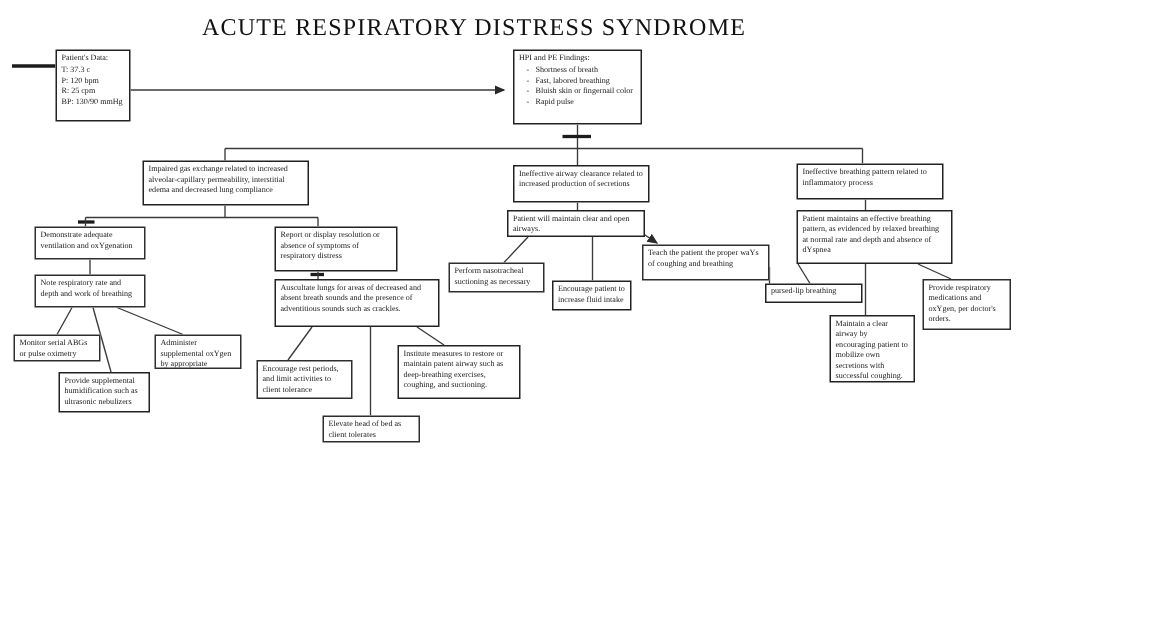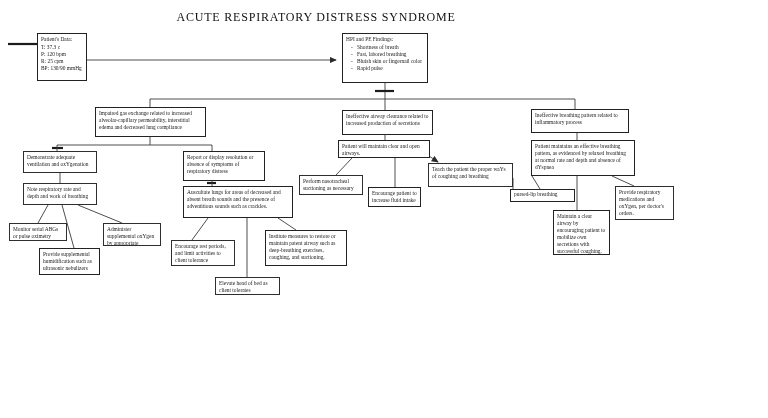--- a/index.html
+++ b/index.html
@@ -1,19 +1,19 @@
 <!DOCTYPE html>
 <html><head>
 <meta charset="utf-8">
 <style>
   html,body{margin:0;padding:0;background:#fff;}
   #canvas{position:relative;width:768px;height:418px;background:#fff;overflow:hidden;
           font-family:"Liberation Serif", serif;color:#1a1a1a;}
   #title{position:absolute;left:0;top:10px;width:632px;text-align:center;
-         font-size:12px;letter-spacing:0.8px;color:#111;}
+         font-size:16px;letter-spacing:0.8px;color:#111;}
   .box{position:absolute;box-sizing:border-box;background:#fff;border:1px solid #2e2e2e;
        padding:2px 3px;font-size:5.4px;line-height:1.3;overflow:hidden;}
   .heavy{border-width:1.6px;border-color:#222;}
   .finding-item{position:relative;padding-left:11px;}
   .finding-item::before{content:"-";position:absolute;left:5px;}
   .patient-line{padding-left:0;}
   .hdg{margin-bottom:1px;}
   svg.wires{position:absolute;left:0;top:0;pointer-events:none;}
   svg.wires line{stroke:#3a3a3a;stroke-width:0.9;}
   svg.wires line.thick{stroke:#1c1c1c;stroke-width:2.2;}

